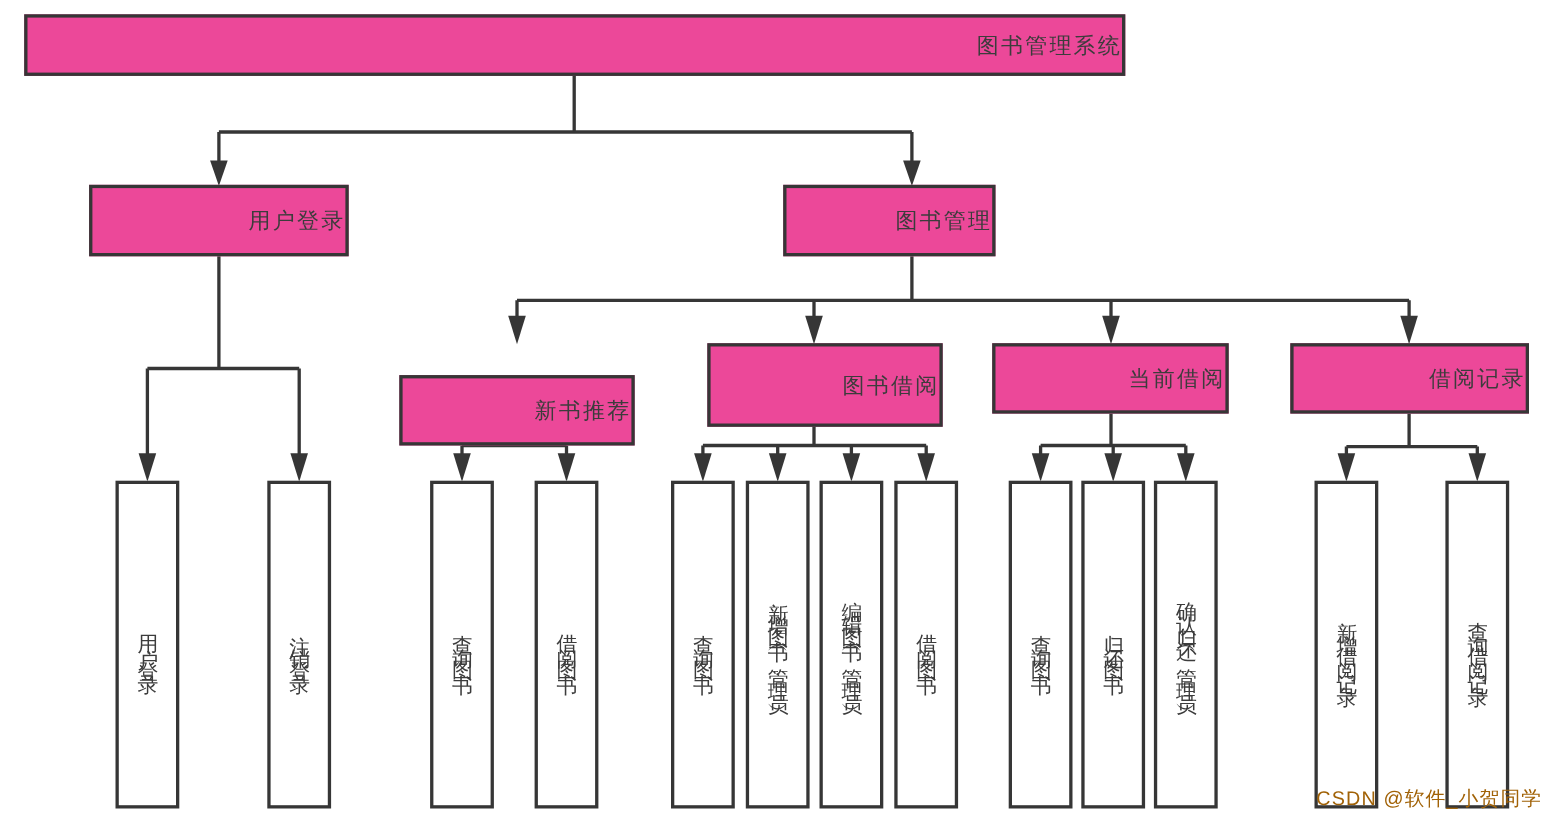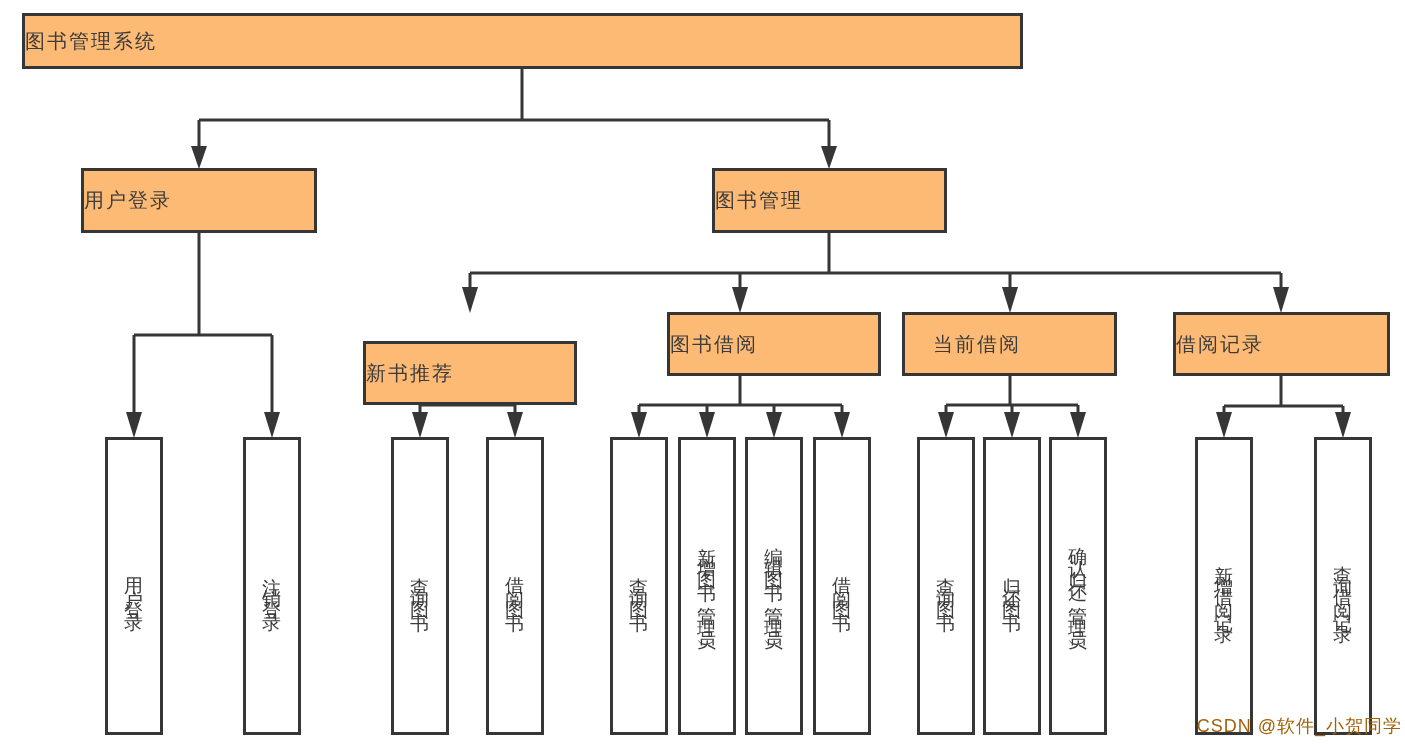--- a/index.html
+++ b/index.html
@@ -2,22 +2,22 @@
 <html><head>
 <meta charset="utf-8">
 <style>
   html,body{margin:0;padding:0;background:#ffffff;}
   .canvas{
     position:relative;width:1405px;height:747px;background:#ffffff;overflow:hidden;
     font-family:"Liberation Sans",sans-serif;color:#3c3c3c;
   }
   .connectors{position:absolute;left:0;top:0;width:1405px;height:747px;}
   .node{
-    position:absolute;box-sizing:border-box;background:#fdba74;
-    border:3px solid #363636;display:flex;align-items:center;justify-content:flex-start;
+    position:absolute;box-sizing:border-box;background:#ec4899;
+    border:3px solid #363636;display:flex;align-items:center;justify-content:flex-end;
     font-size:20px;letter-spacing:2px;color:#3c3c3c;z-index:2;
   }
   .leaf{
     position:absolute;box-sizing:border-box;background:#ffffff;
     border:3px solid #363636;display:flex;align-items:center;justify-content:center;
     top:437px;width:58px;height:298px;z-index:2;
   }
   .leaf .vtext{
     writing-mode:vertical-rl;text-orientation:mixed;
     font-size:19px;letter-spacing:12px;line-height:1;color:#3c3c3c;
@@ -85,28 +85,28 @@
     </g>
   </svg>
 
   <div class="node" style="left:22px;top:13px;width:1001px;height:56px;">
     <span>图书管理系统</span>
   </div>
 
   <div class="node" style="left:81px;top:168px;width:236px;height:65px;">
     <span>用户登录</span>
   </div>
-  <div class="node" style="left:712px;top:168px;width:235px;height:65px;">
+  <div class="node" style="left:712px;top:168px;width:193px;height:65px;">
     <span>图书管理</span>
   </div>
 
   <div class="node" style="left:363px;top:312px;width:214px;height:64px;margin-top:29px;">
     <span>新书推荐</span>
   </div>
-  <div class="node" style="left:667px;top:312px;width:214px;height:64px;">
+  <div class="node" style="left:643px;top:312px;width:214px;height:76px;">
     <span>图书借阅</span>
   </div>
   <div class="node" style="left:902px;top:312px;width:215px;height:64px;padding-left:28px;">
     <span>当前借阅</span>
   </div>
   <div class="node" style="left:1173px;top:312px;width:217px;height:64px;">
     <span>借阅记录</span>
   </div>
 
   <div class="leaf" style="left:105px;">

